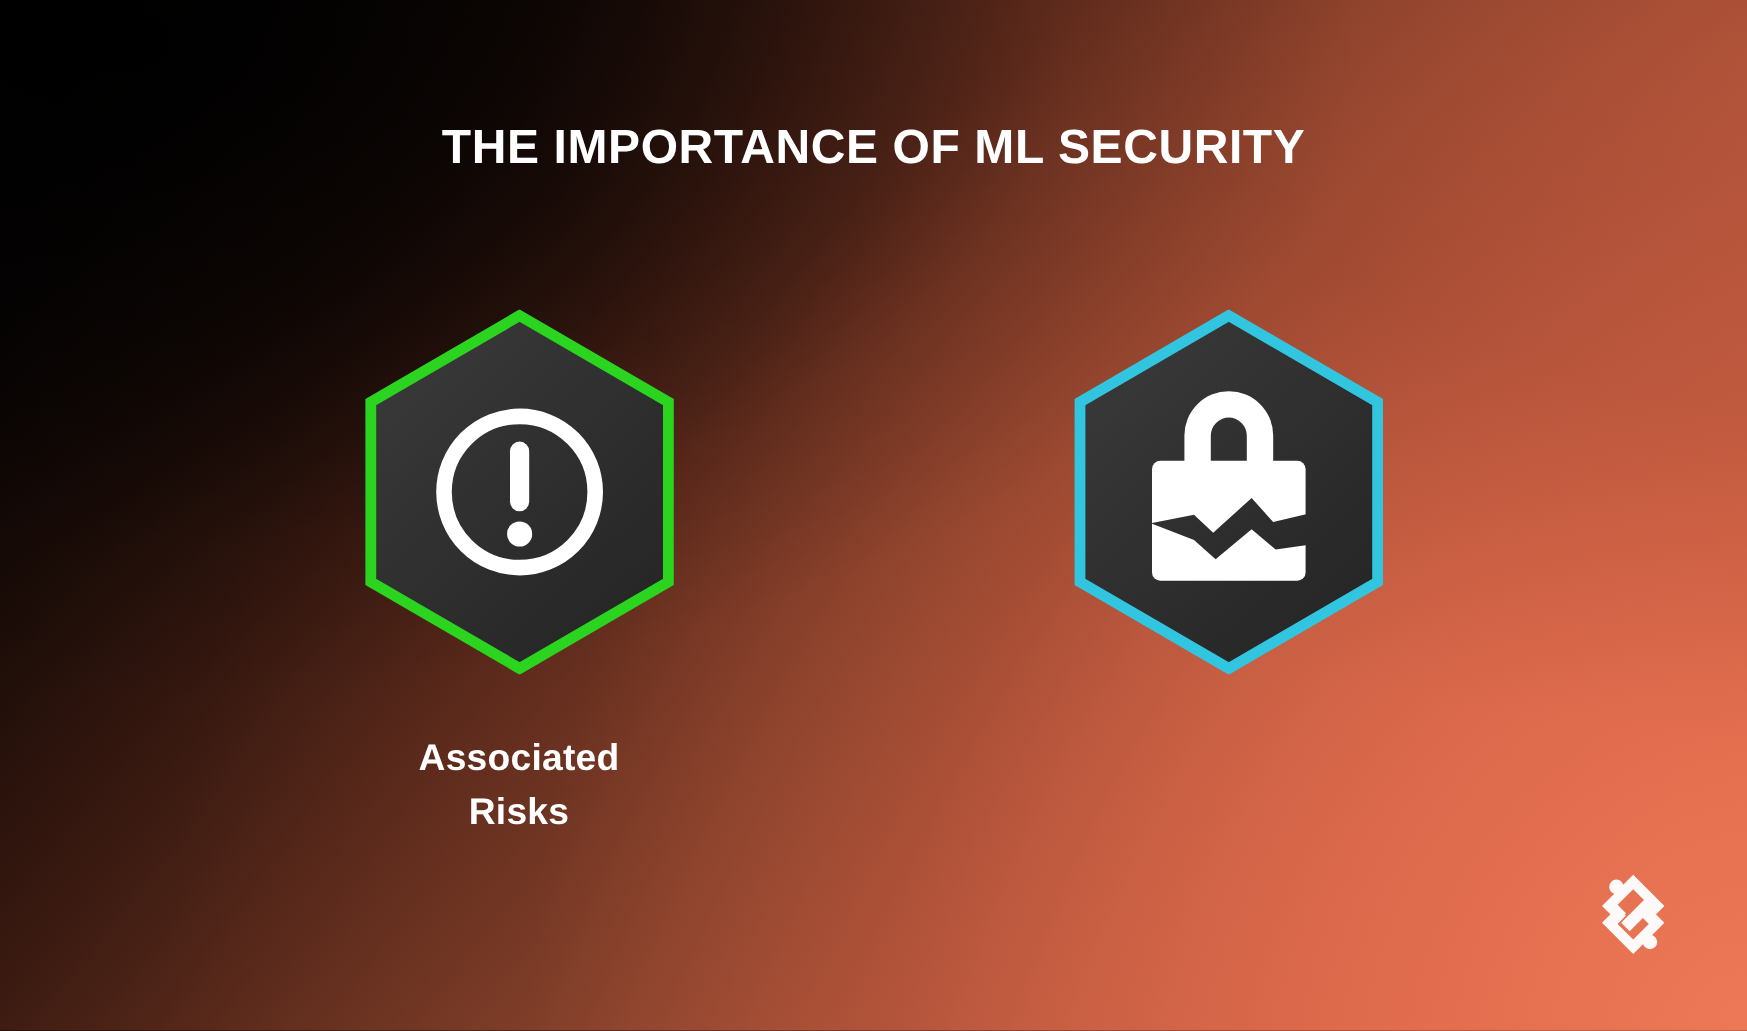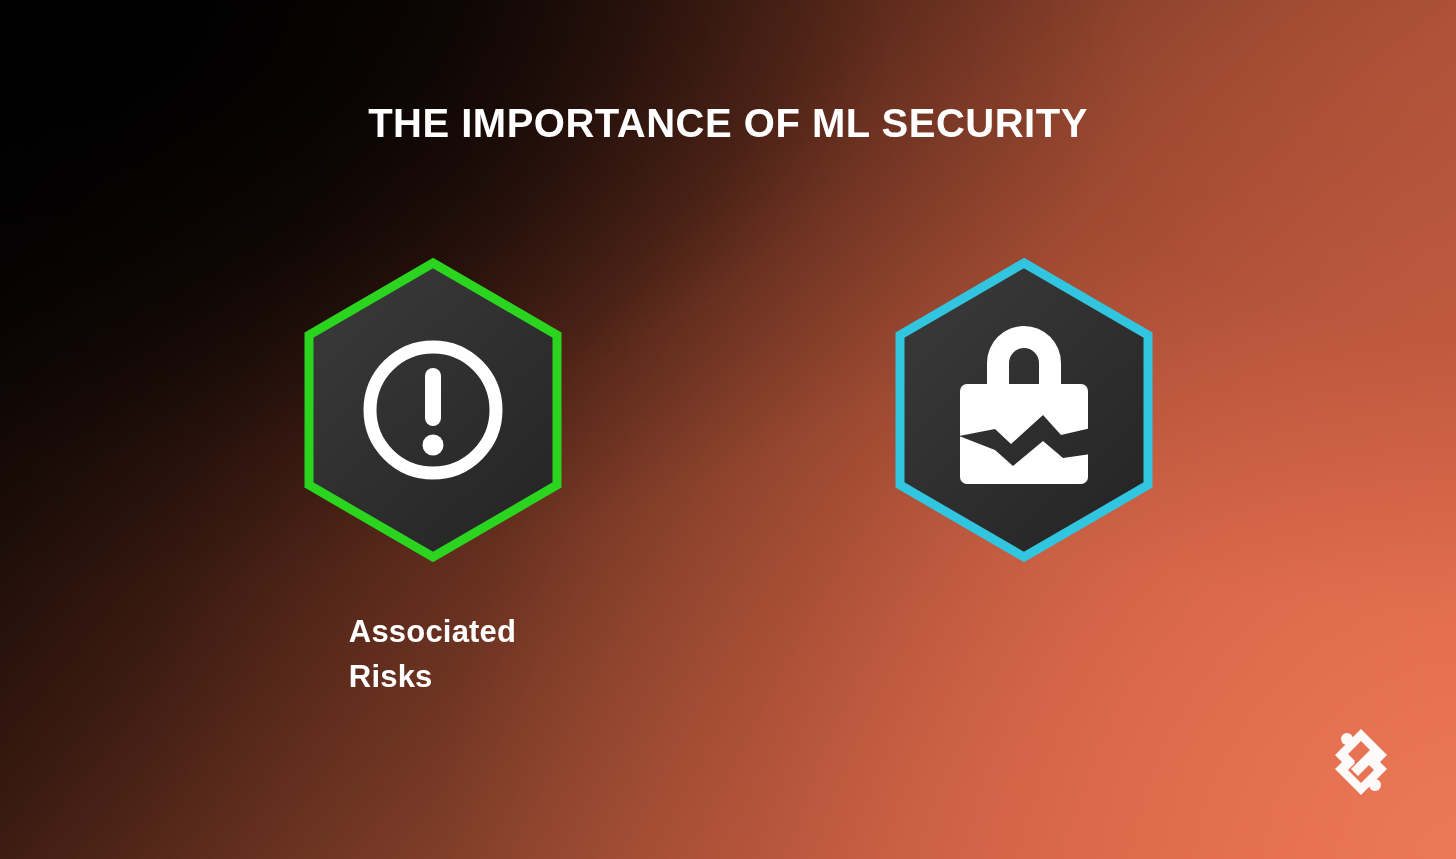--- a/index.html
+++ b/index.html
@@ -89,20 +89,21 @@
   }
   .hexwrap {
     width:266px;
     height:304px;
     position:relative;
   }
   .hexwrap svg { display:block; width:266px; height:304px; }
 
   .card-label {
     margin-top:48px;
+    text-align:center;
     color:#ffffff;
     font-size:31px;
     font-weight:bold;
     line-height:1.45;
     letter-spacing:0.2px;
     white-space:pre-line;
   }
 
   
   .logo {

